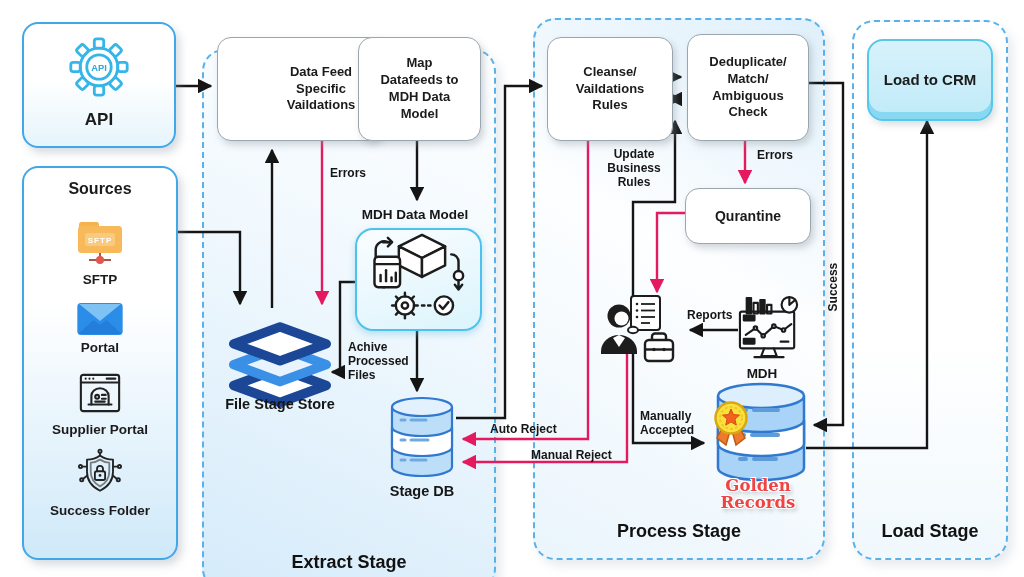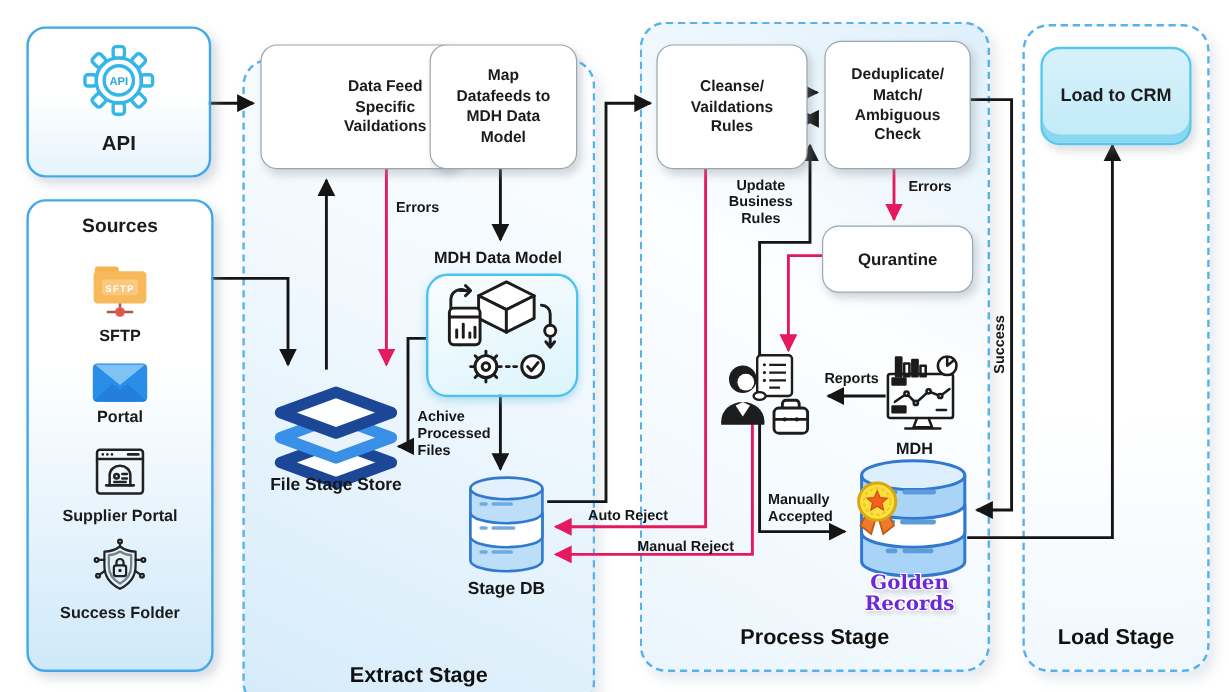--- a/index.html
+++ b/index.html
@@ -305,21 +305,21 @@
     </g>
     <g>
       <path d="M24,48 l8,3 -4,14 -9,-7 z" fill="#ed7a2d" stroke="#c05a14" stroke-width="1.5"></path>
       <path d="M42,48 l-8,3 4,14 9,-7 z" fill="#ed7a2d" stroke="#c05a14" stroke-width="1.5"></path>
       <circle cx="33" cy="38" r="15.5" fill="#fce13e" stroke="#d9a712" stroke-width="2.5"></circle>
       <circle cx="33" cy="38" r="11" fill="none" stroke="#eec929" stroke-width="2" stroke-dasharray="3 2"></circle>
       <path d="M33,29 l2.4,5.6 6.1,0.5 -4.6,4 1.4,6 -5.3,-3.2 -5.3,3.2 1.4,-6 -4.6,-4 6.1,-0.5 z" fill="#f2611f" stroke="#d14c12" stroke-width="1"></path>
     </g>
   </svg>
   <div class="lbl ctr" style="left:703px;top:477px;width:110px;font-size:16.5px;
-       font-family:'DejaVu Serif',serif;color:#6d28d9;line-height:1.05;
+       font-family:'DejaVu Serif',serif;color:#ef4444;line-height:1.05;
        text-shadow:1px 1px 0 #fff,-1px -1px 0 #fff,1px -1px 0 #fff,-1px 1px 0 #fff,2px 3px 4px rgba(0,0,0,.25);">Golden
 Records</div>
 
   <div class="node" style="left:867px;top:39px;width:118px;height:74px;font-size:15px;font-weight:700;
        background:linear-gradient(#d7f2fb,#c0eaf8);border:2px solid #55c8ea;border-radius:16px;
        box-shadow:inset 0 -7px 0 rgba(90,200,235,.55), 3px 4px 7px rgba(140,150,160,.3);text-align:right;">Load to CRM</div>
 
   <div class="lbl" style="left:330px;top:166px;">Errors</div>
   <div class="lbl" style="left:757px;top:148px;">Errors</div>
   <div class="lbl" style="left:348px;top:340px;width:84px;">Achive

